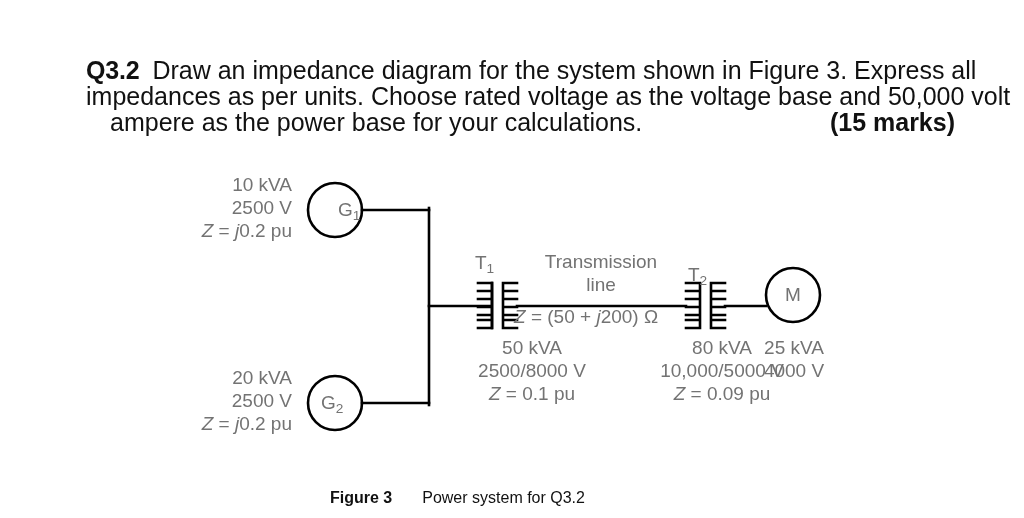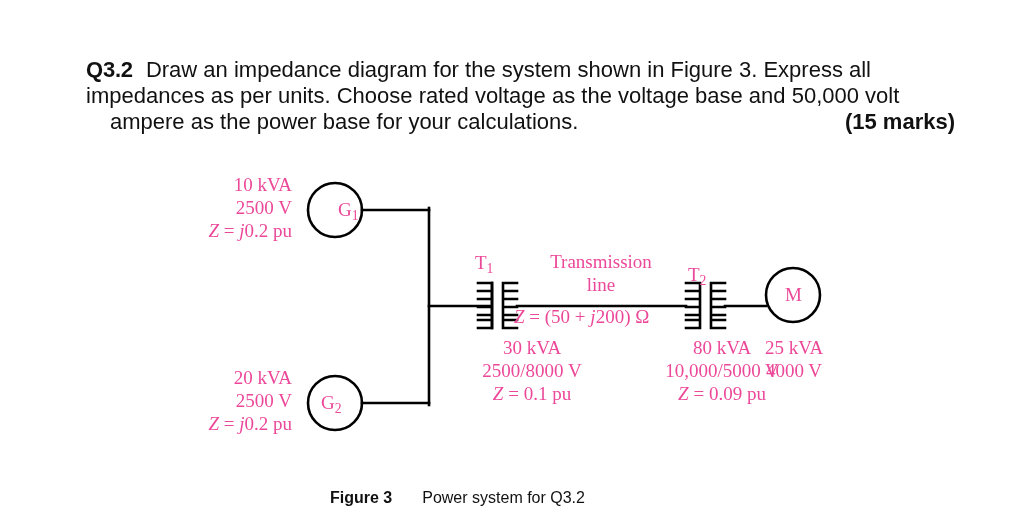--- a/index.html
+++ b/index.html
@@ -18,21 +18,21 @@
 
   
   #question-block {
     position: absolute;
     left: 86px;
     top: 57px;
     width: 850px;
   }
   .q-line {
     font-family: "Liberation Sans", sans-serif;
-    font-size: 22px;
+    font-size: 25px;
     line-height: 26px;
     color: #111111;
     white-space: nowrap;
   }
   .q-code {
     font-weight: bold;
     letter-spacing: -0.2px;
   }
   .q-gap { display: inline-block; width: 13px; }
   .q-line-3 {
@@ -52,24 +52,24 @@
     left: 0;
     top: 150px;
     width: 1024px;
     height: 310px;
   }
   #diagram svg { display: block; }
 
   
   .dlabel {
     position: absolute;
-    font-family: Liberation Serif, serif;
+    font-family: Liberation Sans, sans-serif;
     font-size: 19px;
     line-height: 23px;
-    color: #ec4899;
+    color: #737373;
     white-space: nowrap;
   }
   .ital { font-style: italic; }
   .sub {
     font-size: 0.72em;
     vertical-align: -0.28em;
   }
   .spec-block { text-align: center; }
   .spec-right { text-align: right; }
 
@@ -175,21 +175,21 @@
   <div class="dlabel spec-block" style="left:520px; top:100px; width:162px;">
     <div>Transmission</div>
     <div>line</div>
   </div>
 
   <div class="dlabel" style="left:514px; top:155px;">
     <span class="ital">Z</span><span> = (50 + </span><span class="ital">j</span><span>200) Ω</span>
   </div>
 
   <div class="dlabel spec-block" style="left:437px; top:186px; width:190px;">
-    <div>30 kVA</div>
+    <div>50 kVA</div>
     <div>2500/8000 V</div>
     <div><span class="ital">Z</span><span> = 0.1 pu</span></div>
   </div>
 
   <div class="dlabel spec-block" style="left:627px; top:186px; width:190px;">
     <div>80 kVA</div>
     <div>10,000/5000 V</div>
     <div><span class="ital">Z</span><span> = 0.09 pu</span></div>
   </div>
 

